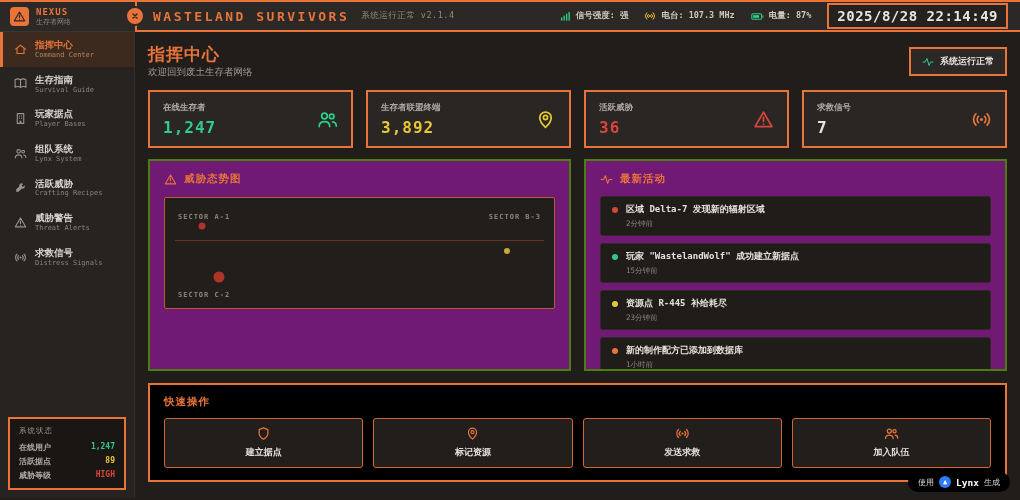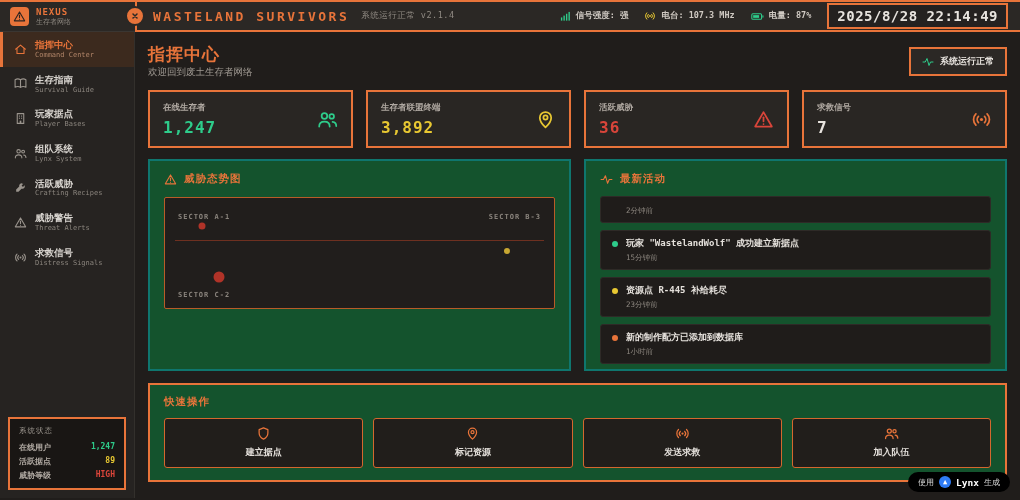--- a/index.html
+++ b/index.html
@@ -55,39 +55,39 @@
   .page-sub { color:#a09a93; font-size:9.5px; }
   .sys-ok-btn { display:flex; align-items:center; gap:6px; border:2px solid #e8743a; background:#2b2825; color:#e4e0db; font-size:9px; font-weight:bold; padding:6px 11px; cursor:pointer; margin-top:4px;}
   .sys-ok-btn .pulse { color:#2ecc8b; }
 
   .stats-row { display:grid; grid-template-columns:repeat(4,1fr); gap:13px; margin-top:11px; }
   .stat-card { border:2px solid #e8743a; background:#292623; padding:9px 13px; display:flex; justify-content:space-between; align-items:center; height:58px; cursor:pointer;}
   .stat-label { font-size:8.5px; color:#b0a9a2; font-weight:bold;}
   .stat-value { font-size:16px; font-weight:bold; margin-top:4px; letter-spacing:1px;}
 
   .mid-row { display:grid; grid-template-columns:1fr 1fr; gap:13px; margin-top:11px; height:212px; }
-  .panel { border:2px solid #0f766e; background:#14532d; padding:11px 14px; overflow:hidden;}
+  .panel { border:2px solid #4d7c0f; background:#701a75; padding:11px 14px; overflow:hidden;}
   .panel-title { display:flex; align-items:center; gap:7px; color:#e8743a; font-size:10.5px; font-weight:bold; letter-spacing:1px;}
 
   .map-box { margin-top:11px; height:112px; background:#211e1c; border:1px solid #b85c28; border-radius:2px; position:relative; }
   .map-divider { position:absolute; left:10px; right:10px; top:38%; height:1px; background:#6e3020; }
   .sector { position:absolute; font-size:7px; color:#8a847d; letter-spacing:1px; font-weight:bold;}
   .sector.a { left:13px; top:15px; }
   .sector.b { right:13px; top:15px; }
   .sector.c { left:13px; bottom:9px; }
   .map-dot { position:absolute; border-radius:50%; transform:translate(-50%,-50%); }
 
   .feed { margin-top:10px; display:flex; flex-direction:column; gap:7px; }
   .feed-item { background:#1f1c1a; border:1px solid #2e2a27; border-radius:3px; padding:6px 11px; }
   .feed-line { display:flex; align-items:center; gap:8px; }
   .feed-dot { width:6px; height:6px; border-radius:50%; flex:0 0 auto;}
   .feed-text { font-size:9px; font-weight:bold; color:#e4e0db; white-space:nowrap; overflow:hidden;}
   .feed-time { font-size:7.5px; color:#8a847d; margin:3px 0 0 14px; }
 
-  .qa-panel { margin-top:12px; border:2px solid #e8743a; background:#14532d; padding:10px 14px 12px; }
+  .qa-panel { margin-top:12px; border:2px solid #e8743a; background:#000000; padding:10px 14px 12px; }
   .qa-title { color:#e8743a; font-size:10.5px; font-weight:bold; letter-spacing:1px;}
   .qa-row { display:grid; grid-template-columns:repeat(4,1fr); gap:10px; margin-top:9px; }
   .qa-btn { border:1px solid #d4672e; background:#211e1b; border-radius:3px; padding:7px 4px 8px; display:flex; flex-direction:column; align-items:center; gap:5px; cursor:pointer; }
   .qa-btn .qic { color:#e8743a; }
   .qa-btn .qlabel { font-size:9px; font-weight:bold; color:#e4e0db; }
 
   .lynx-badge { position:absolute; right:10px; bottom:8px; background:#000; border-radius:11px; padding:4px 10px; display:flex; align-items:center; gap:5px; cursor:pointer;}
   .lynx-badge .t { color:#ddd; font-size:8px; }
   .lynx-badge .b { color:#fff; font-size:9.5px; font-weight:bold; }
   .lynx-logo { width:12px; height:12px; border-radius:50%; background:#2f7cf6; display:flex; align-items:center; justify-content:center; color:#fff; font-size:7px; font-weight:bold;}
@@ -366,20 +366,24 @@
 
       <div class="panel">
         <div class="panel-title">
           <svg class="ic" width="13" height="13">
               <use href="#i-pulse"></use>
             </svg>
           <span>最新活动</span>
         </div>
         <div class="feed">
           <div class="feed-item">
+            <div class="feed-line">
+              <span class="feed-dot" style="background: rgb(217, 69, 58);"></span>
+              <span class="feed-text">区域 Delta-7 发现新的辐射区域</span>
+            </div>
             <div class="feed-time">2分钟前</div>
           </div>
           <div class="feed-item">
             <div class="feed-line">
               <span class="feed-dot" style="background: rgb(46, 204, 139);"></span>
               <span class="feed-text">玩家 "WastelandWolf" 成功建立新据点</span>
             </div>
             <div class="feed-time">15分钟前</div>
           </div>
           <div class="feed-item">

